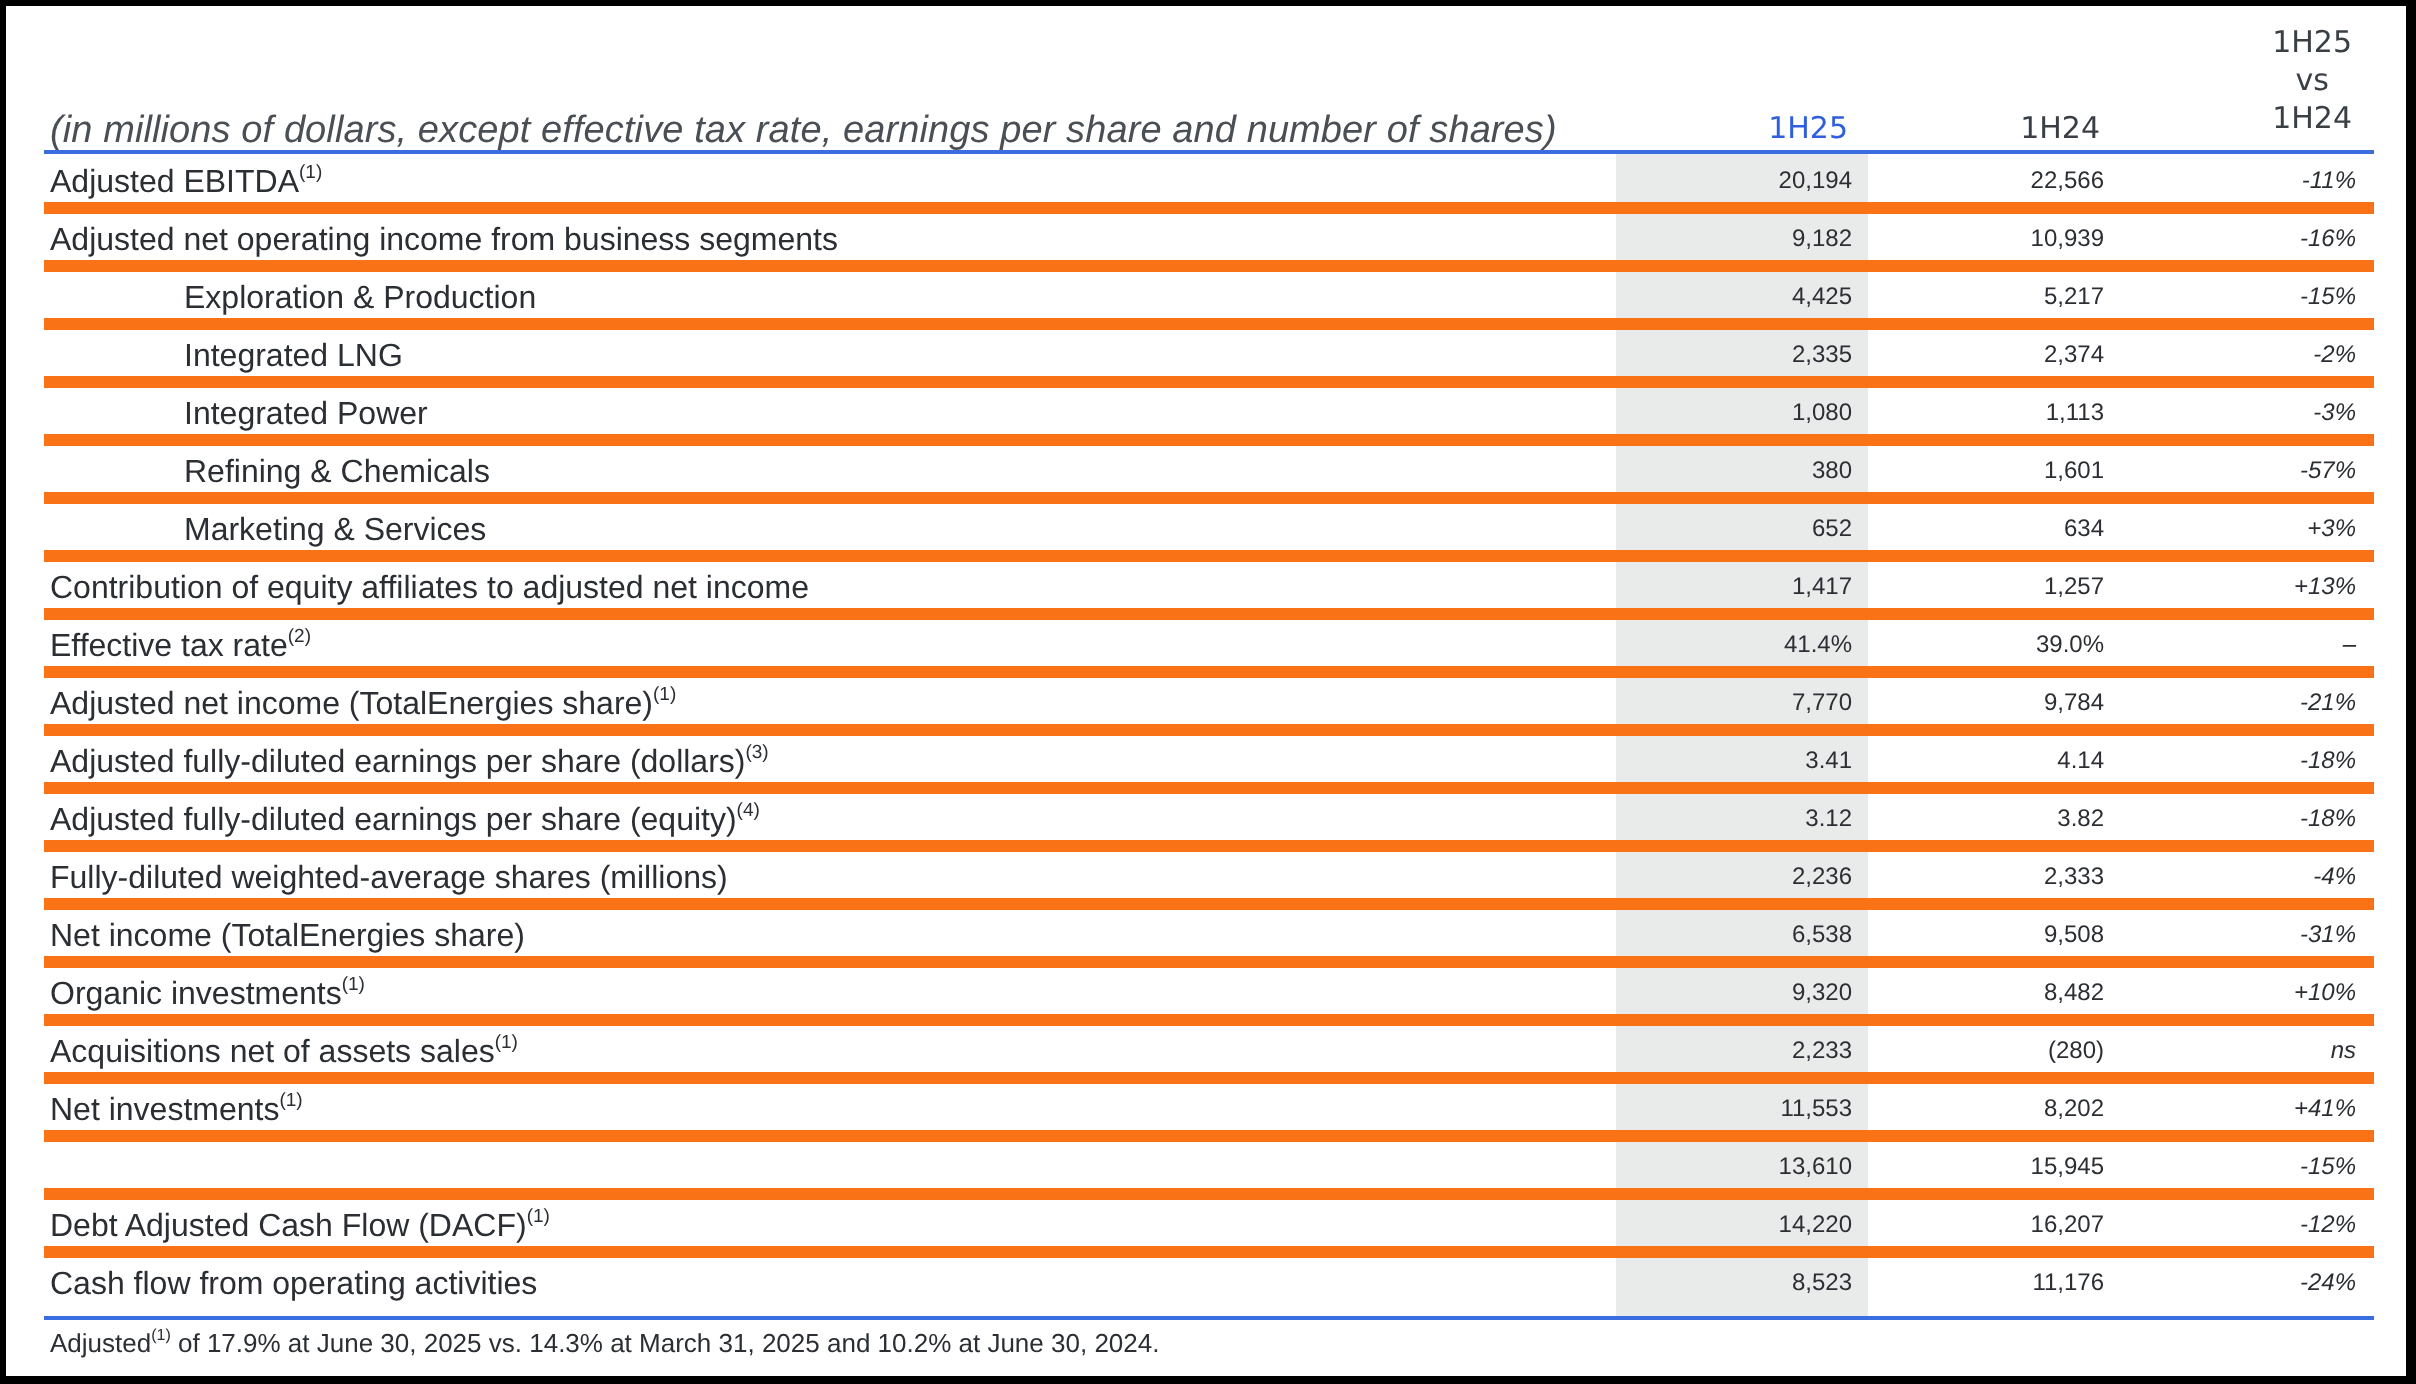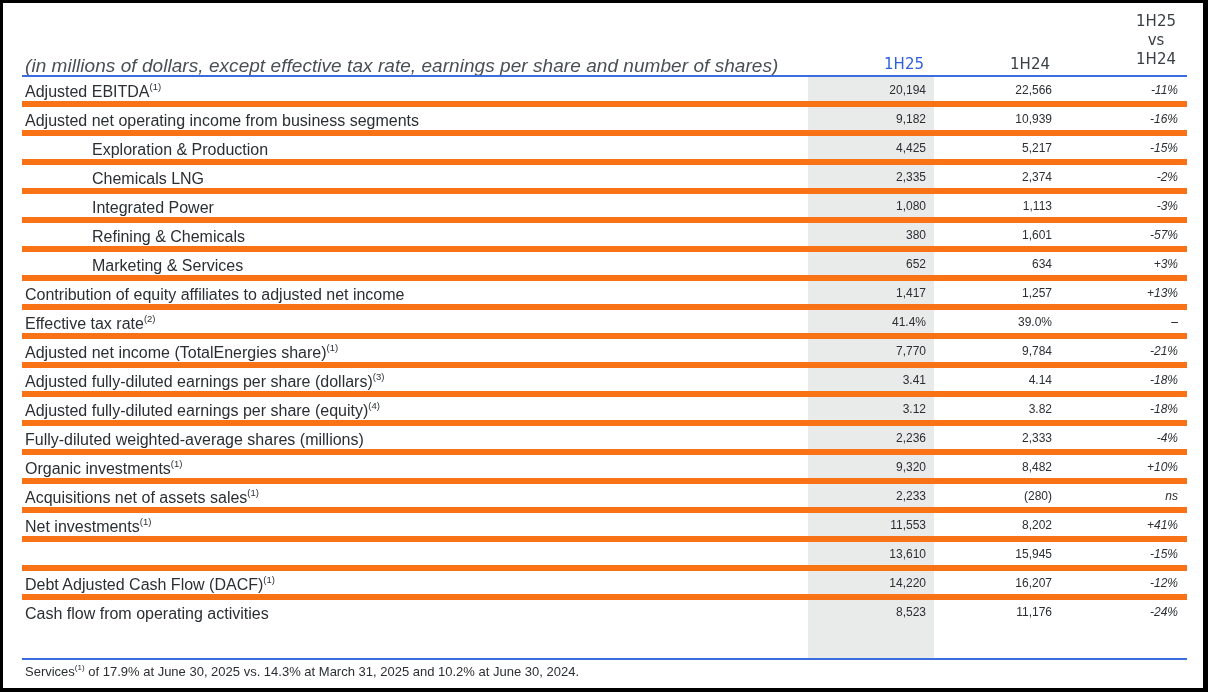--- a/index.html
+++ b/index.html
@@ -57,21 +57,21 @@
         <div class="v v2">10,939</div>
         <div class="v v3">-16%</div>
       </div>
       <div class="row">
         <div class="lbl indent"><span>Exploration &amp; Production</span><sup></sup></div>
         <div class="v v1">4,425</div>
         <div class="v v2">5,217</div>
         <div class="v v3">-15%</div>
       </div>
       <div class="row">
-        <div class="lbl indent"><span>Chemicals LNG</span><sup></sup></div>
+        <div class="lbl indent"><span>Integrated LNG</span><sup></sup></div>
         <div class="v v1">2,335</div>
         <div class="v v2">2,374</div>
         <div class="v v3">-2%</div>
       </div>
       <div class="row">
         <div class="lbl indent"><span>Integrated Power</span><sup></sup></div>
         <div class="v v1">1,080</div>
         <div class="v v2">1,113</div>
         <div class="v v3">-3%</div>
       </div>
@@ -117,20 +117,26 @@
         <div class="v v2">3.82</div>
         <div class="v v3">-18%</div>
       </div>
       <div class="row">
         <div class="lbl"><span>Fully-diluted weighted-average shares (millions)</span><sup></sup></div>
         <div class="v v1">2,236</div>
         <div class="v v2">2,333</div>
         <div class="v v3">-4%</div>
       </div>
       <div class="row">
+        <div class="lbl"><span>Net income (TotalEnergies share)</span><sup></sup></div>
+        <div class="v v1">6,538</div>
+        <div class="v v2">9,508</div>
+        <div class="v v3">-31%</div>
+      </div>
+      <div class="row">
         <div class="lbl"><span>Organic investments</span><sup>(1)</sup></div>
         <div class="v v1">9,320</div>
         <div class="v v2">8,482</div>
         <div class="v v3">+10%</div>
       </div>
       <div class="row">
         <div class="lbl"><span>Acquisitions net of assets sales</span><sup>(1)</sup></div>
         <div class="v v1">2,233</div>
         <div class="v v2">(280)</div>
         <div class="v v3">ns</div>
@@ -154,14 +160,14 @@
       </div>
       <div class="row last">
         <div class="lbl"><span>Cash flow from operating activities</span><sup></sup></div>
         <div class="v v1">8,523</div>
         <div class="v v2">11,176</div>
         <div class="v v3">-24%</div>
       </div>
     </div>
 
   <div class="rule-blue" style="top:655px;"></div>
-  <div class="footnote"><span>Services</span><sup>(1)</sup><span> of 17.9% at June 30, 2025 vs. 14.3% at March 31, 2025 and 10.2% at June 30, 2024.</span></div>
+  <div class="footnote"><span>Adjusted</span><sup>(1)</sup><span> of 17.9% at June 30, 2025 vs. 14.3% at March 31, 2025 and 10.2% at June 30, 2024.</span></div>
 </div>
 
 </body></html>

